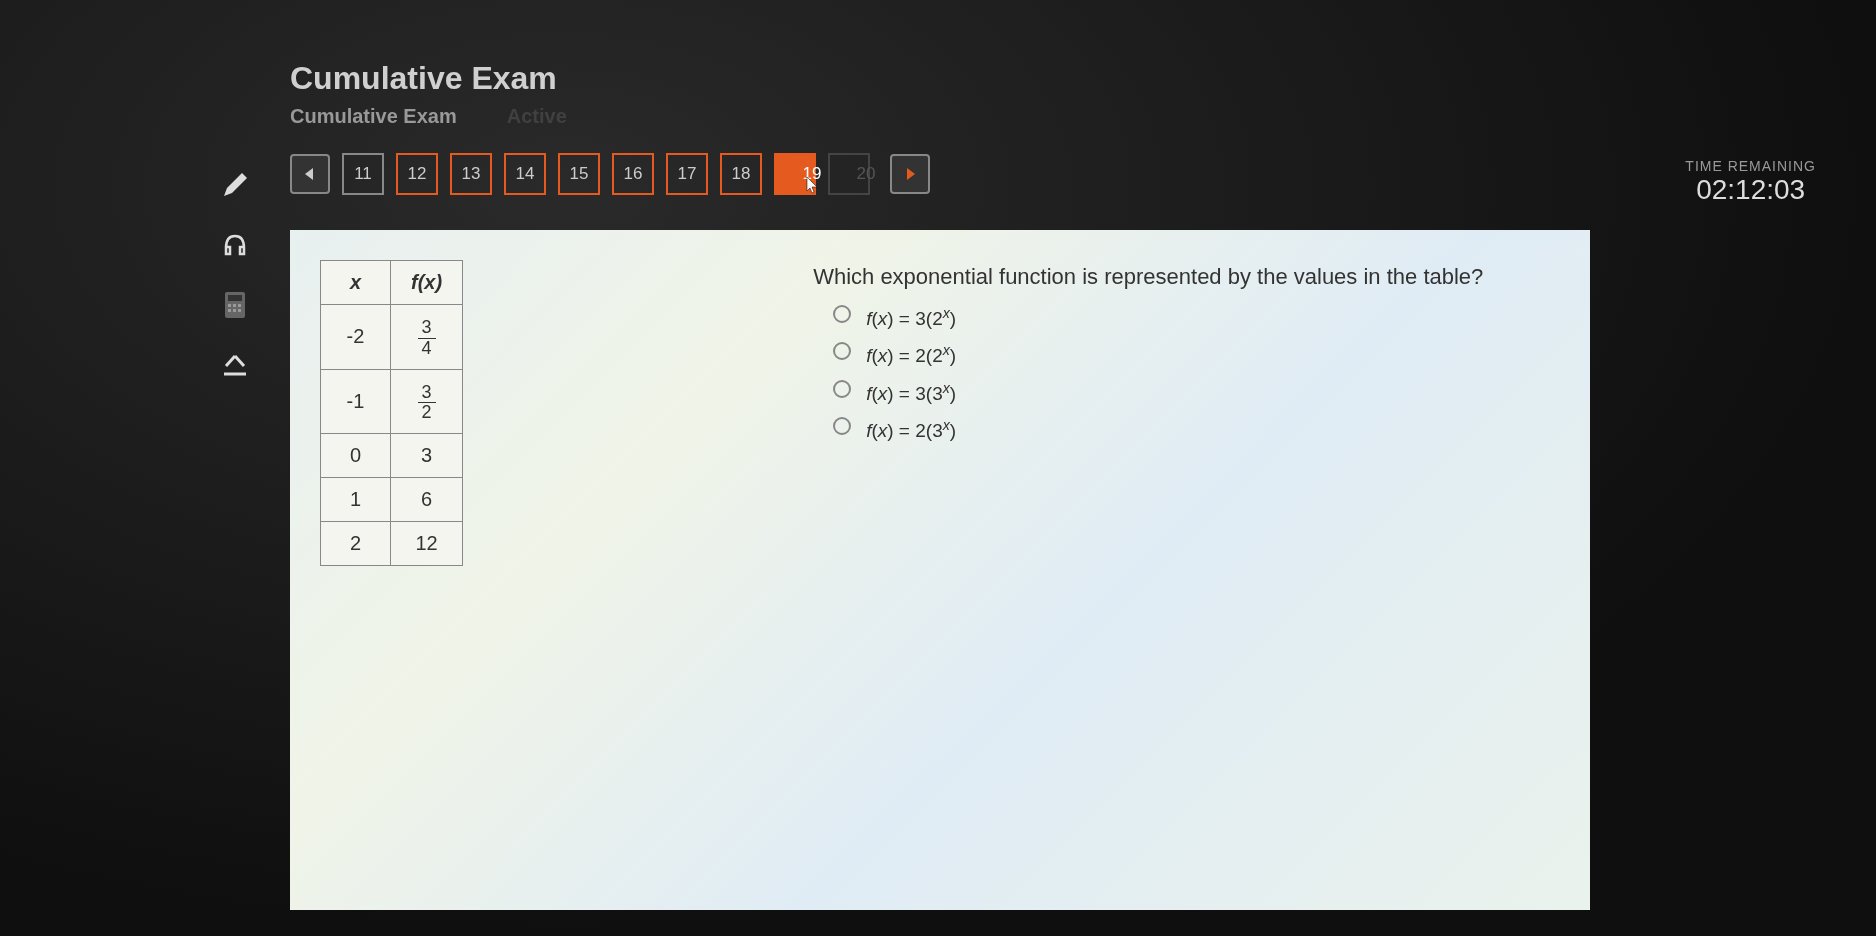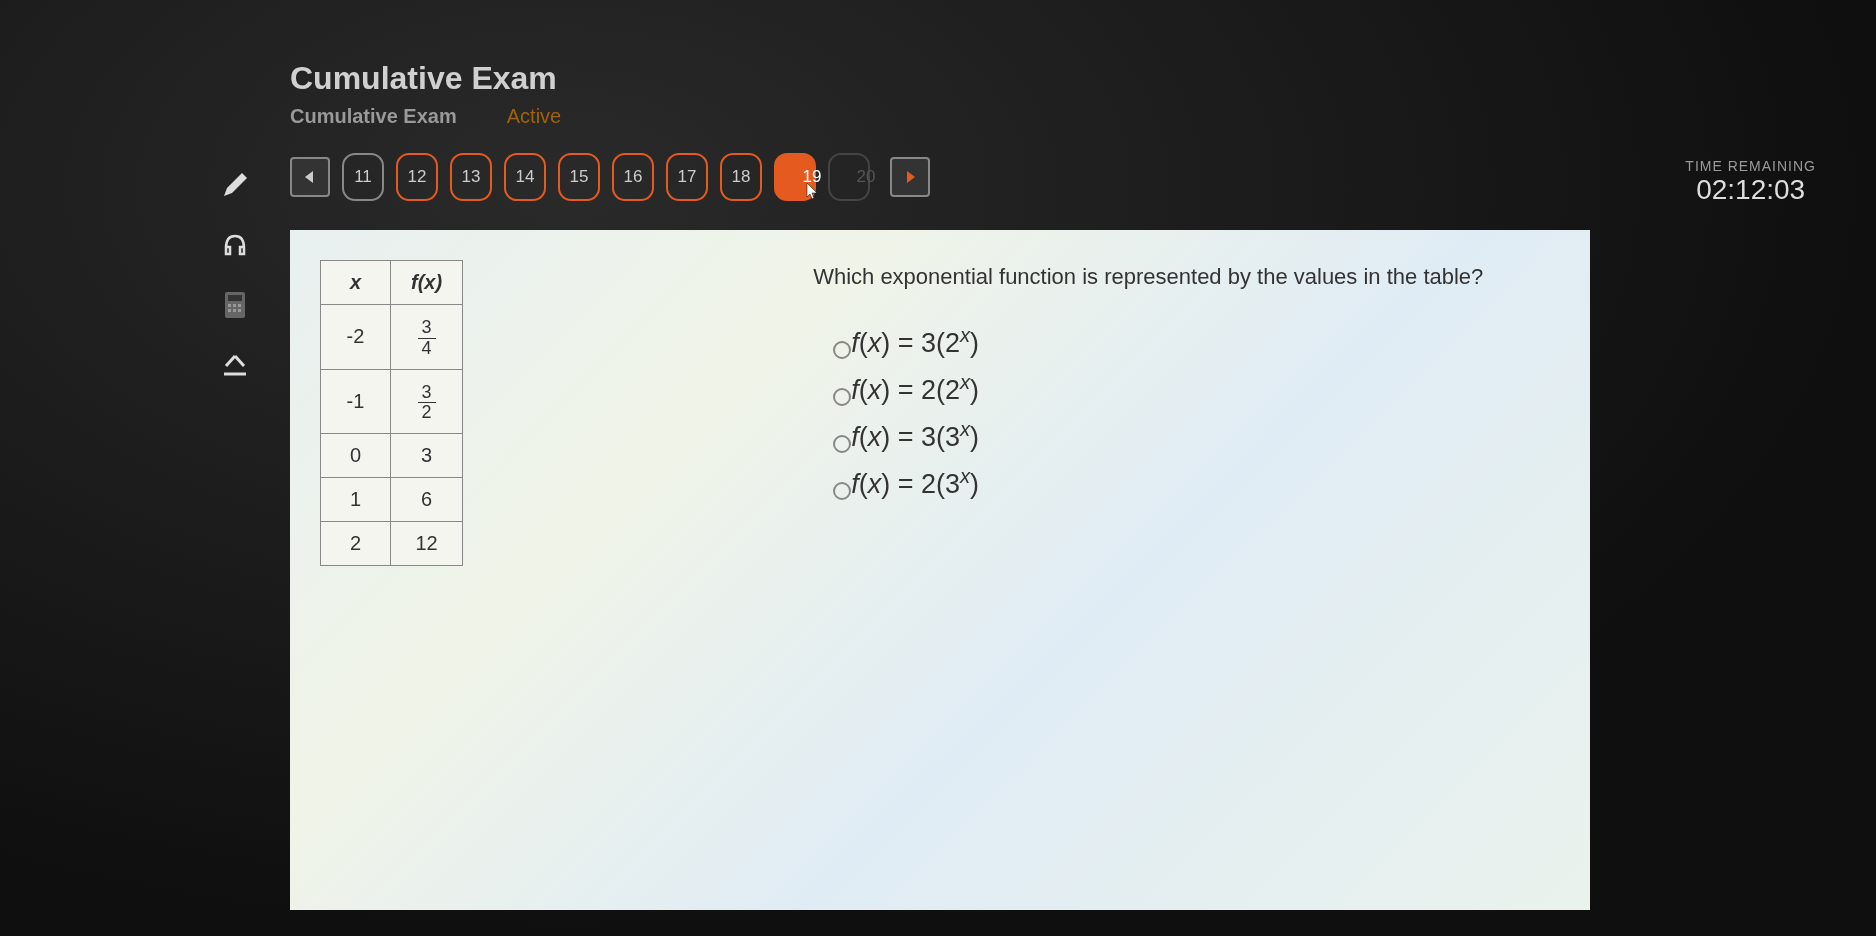--- a/index.html
+++ b/index.html
@@ -23,21 +23,21 @@
       margin-bottom: 8px;
     }
     .subtitle-row {
       display: flex;
       align-items: center;
       gap: 50px;
       color: #999;
       font-size: 20px;
     }
     .subtitle { font-weight: bold; }
-    .status { color: #a16207; }
+    .status { color: #404040; font-weight: bold; }
     .nav-row {
       display: flex;
       align-items: center;
       padding: 25px 0 0 290px;
       gap: 12px;
       position: relative;
     }
     .nav-btn {
       width: 40px;
       height: 40px;
@@ -47,24 +47,24 @@
       color: #ccc;
       display: flex;
       align-items: center;
       justify-content: center;
       cursor: pointer;
       font-size: 16px;
     }
     .nav-btn.arrow { border-color: #888; }
     .q-btn {
       width: 42px;
-      height: 48px;
+      height: 42px;
       background: transparent;
       border: 2px solid #e55a1f;
-      border-radius: 13px;
+      border-radius: 0;
       color: #ccc;
       font-size: 17px;
       display: flex;
       align-items: center;
       justify-content: center;
       cursor: pointer;
     }
     .q-btn.first { border-color: #888; }
     .q-btn.active {
       background: #e55a1f;
@@ -154,30 +154,31 @@
     }
     .frac .num { border-bottom: 1px solid #333; padding: 0 4px; }
     .frac .den { padding: 0 4px; }
     .question-area {
       padding-top: 0;
       color: #333;
     }
     .question-text {
       font-size: 22px;
       line-height: 1.5;
-      margin-bottom: 31px;
+      margin-bottom: 12px;
     }
     .options {
       padding-left: 20px;
     }
     .option {
       display: flex;
-      align-items: flex-end;
+      align-items: flex-start;
+      gap: 15px;
       margin-bottom: 12px;
-      font-size: 27px;
+      font-size: 19px;
       cursor: pointer;
     }
     .radio {
       width: 18px;
       height: 18px;
       border: 2px solid #888;
       border-radius: 50%;
       flex-shrink: 0;
     }
     .option-text {

